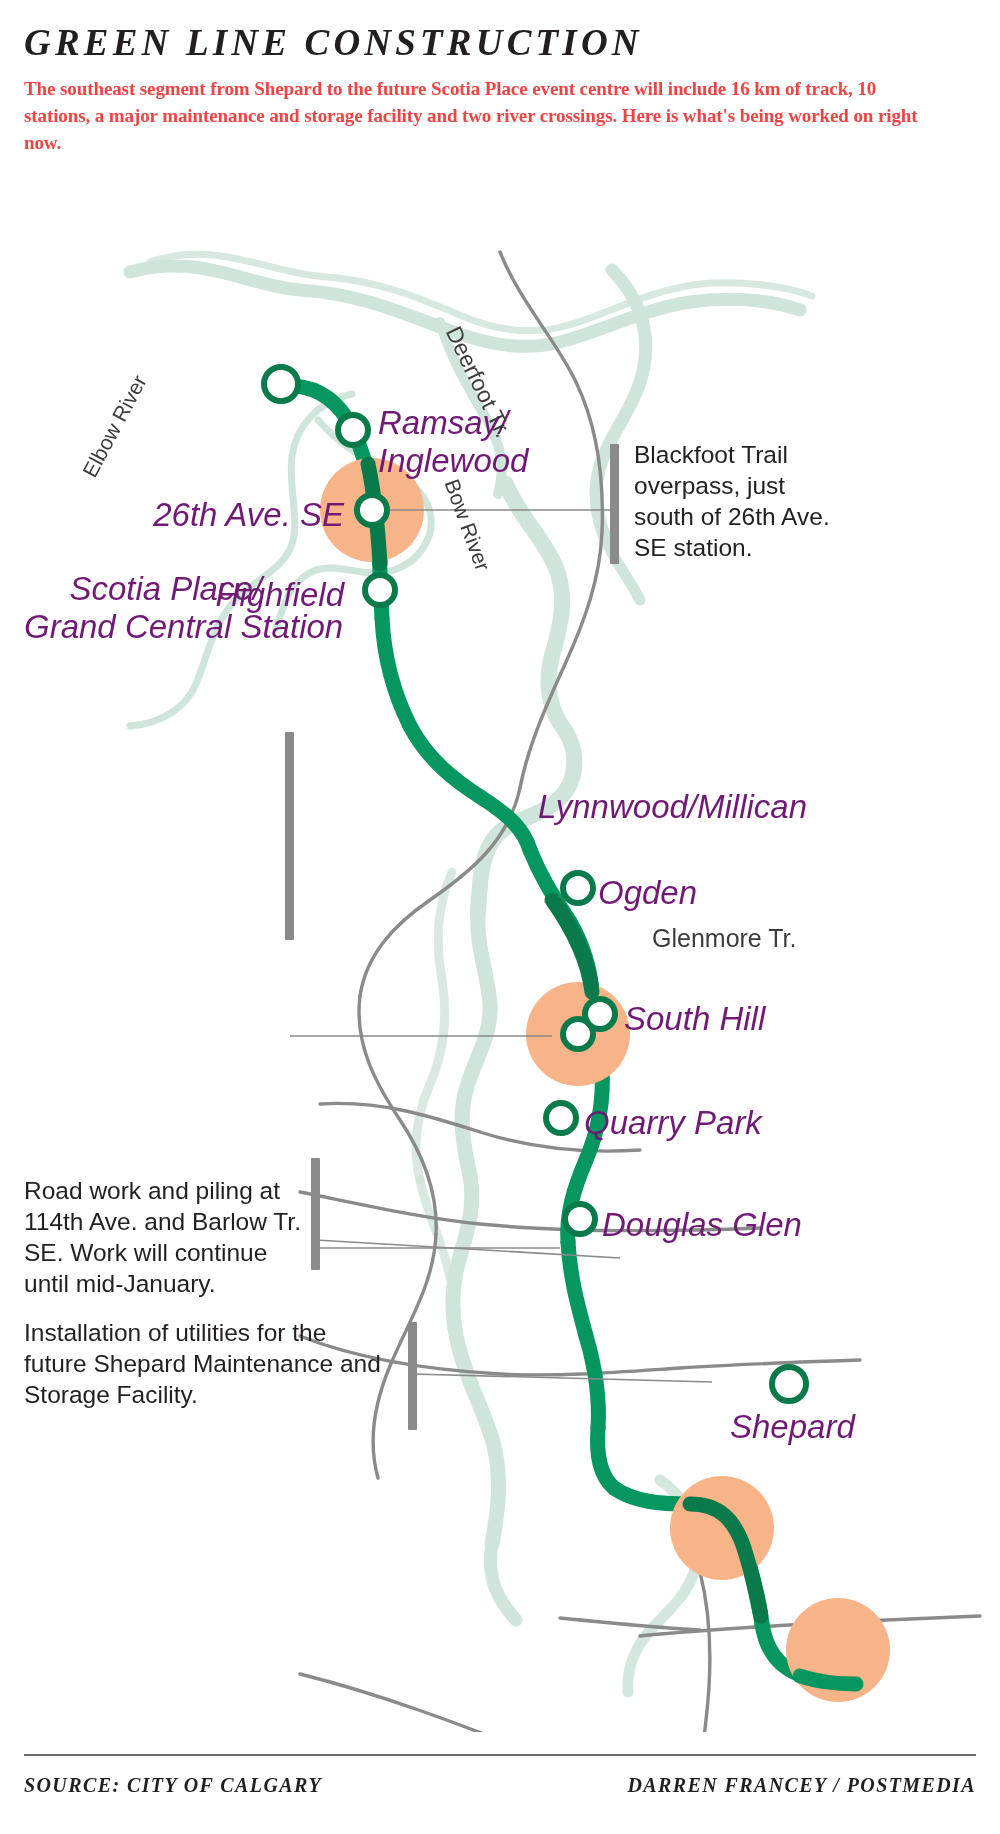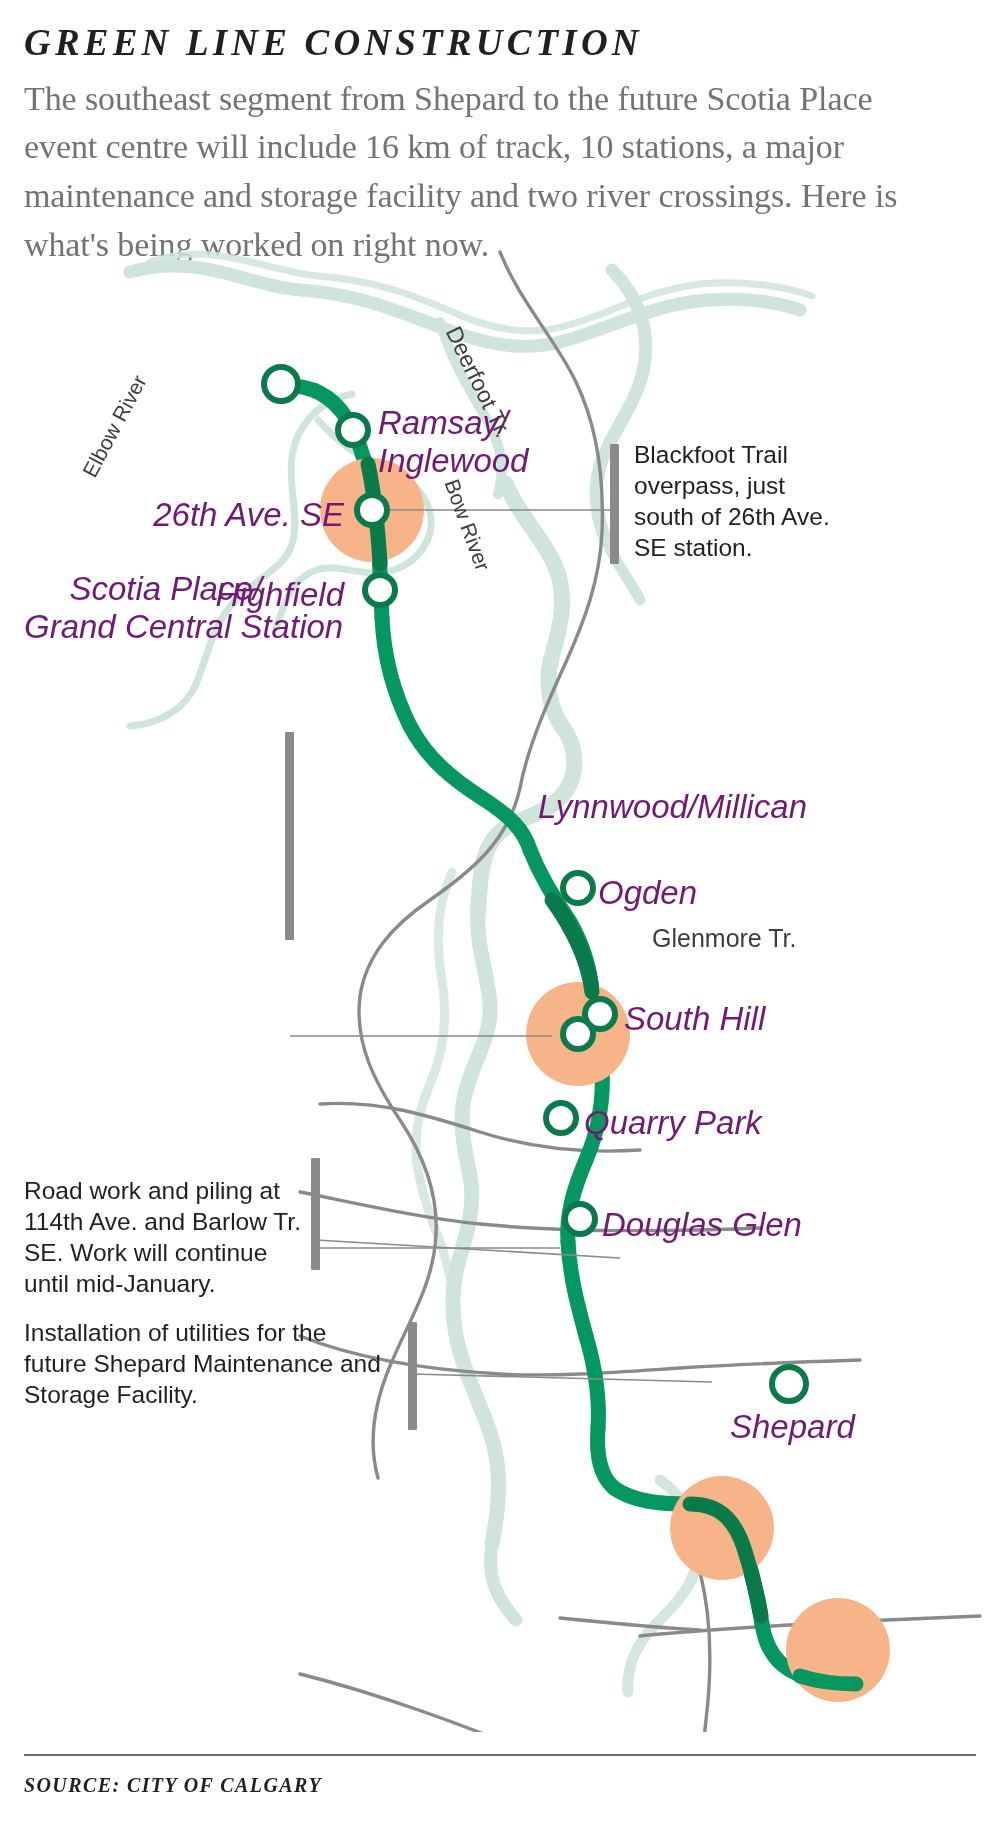--- a/index.html
+++ b/index.html
@@ -10,22 +10,23 @@
   
   .header{position:absolute;left:24px;top:24px;width:952px;}
   .kicker{
     font-family:"Liberation Serif",serif;
     font-style:italic;font-weight:700;
     font-size:37px;letter-spacing:4.2px;
     color:#231f20;line-height:1.05;margin:0 0 12px 0;white-space:nowrap;
   }
   .standfirst{
     font-family:"Liberation Serif",serif;
-    font-size:34px;line-height:1.43;color:#737373;margin:0;width:900px;
+    font-size:19px;line-height:1.43;color:#ef4444;margin:0;width:900px;
     letter-spacing:-0.1px;
+    font-weight:bold;
   }
 
   
   .map{position:absolute;left:0;top:232px;width:1000px;height:1500px;}
   .map svg{display:block;}
 
   .mlabel{
     position:absolute;font-family:"Liberation Sans",sans-serif;
     font-size:33px;line-height:1.16;color:#701a75;white-space:pre;font-style:italic;
   }
@@ -234,14 +235,15 @@
 SE. Work will continue
 until mid-January.</div>
 
     <div class="callout left" style="left:24px;top:1086px;width:372px;">Installation of utilities for the
 future Shepard Maintenance and
 Storage Facility.</div>
   </div>
 
   <div class="rule"></div>
   <div class="foot l">SOURCE: CITY OF CALGARY</div>
+  <div class="foot r">DARREN FRANCEY / POSTMEDIA</div>
 
 </div>
 
 </body></html>

